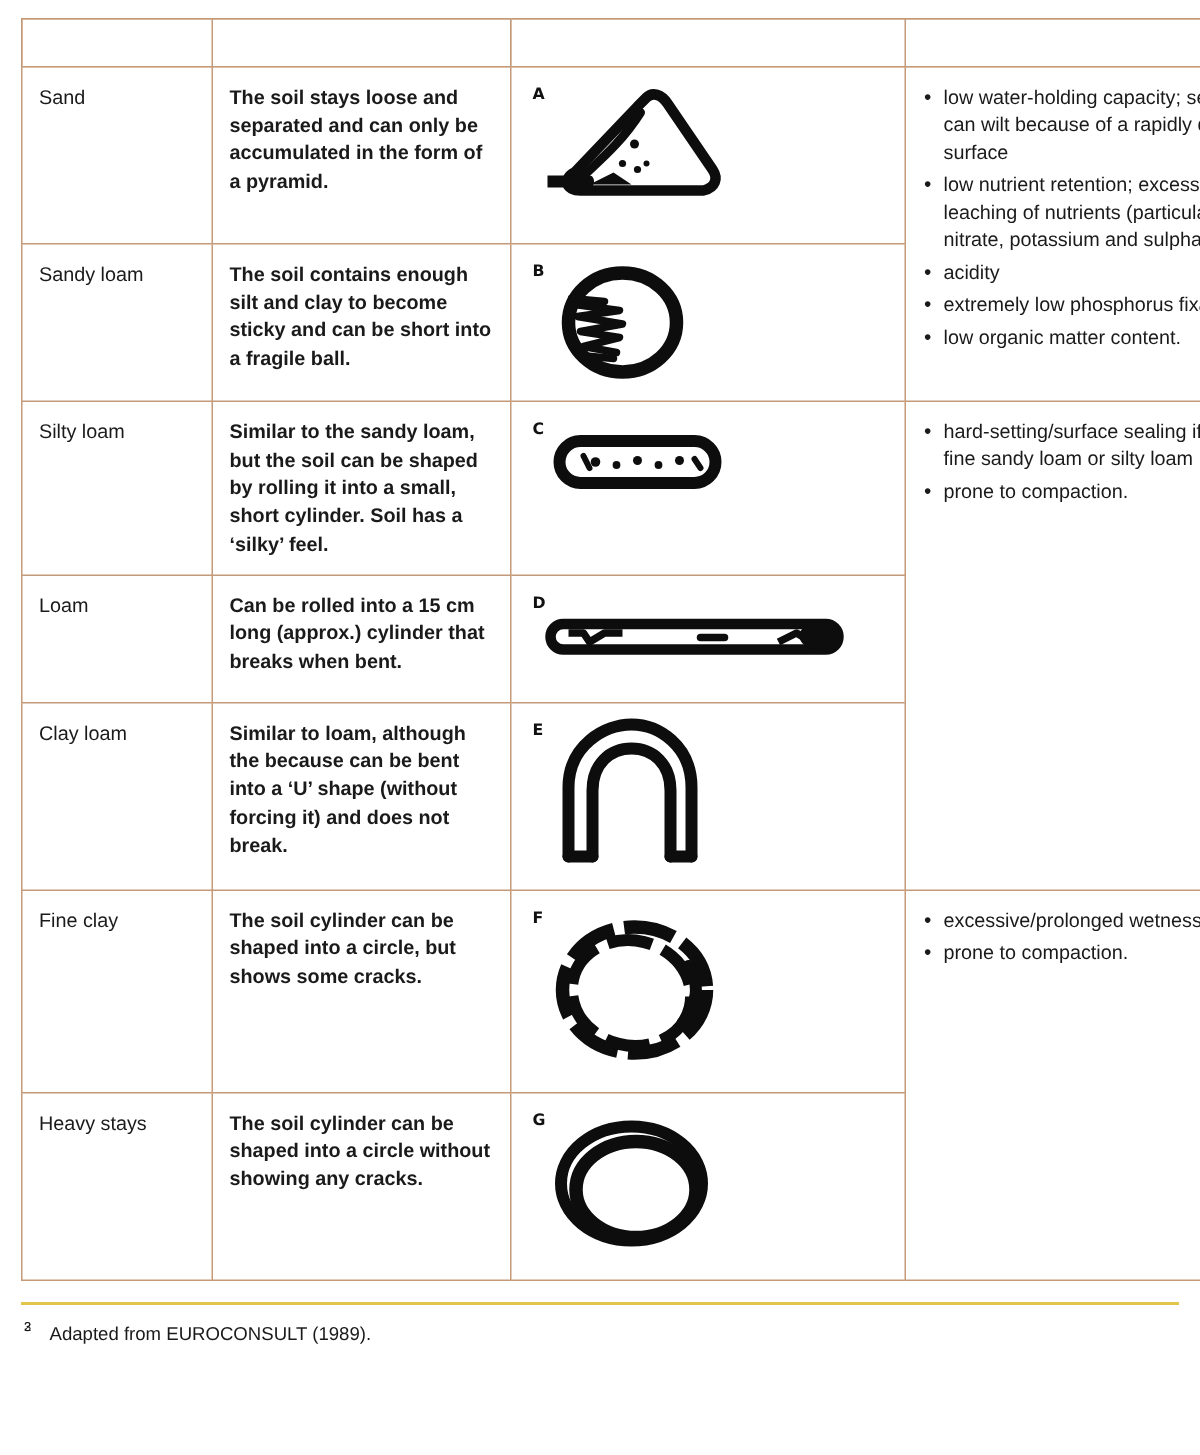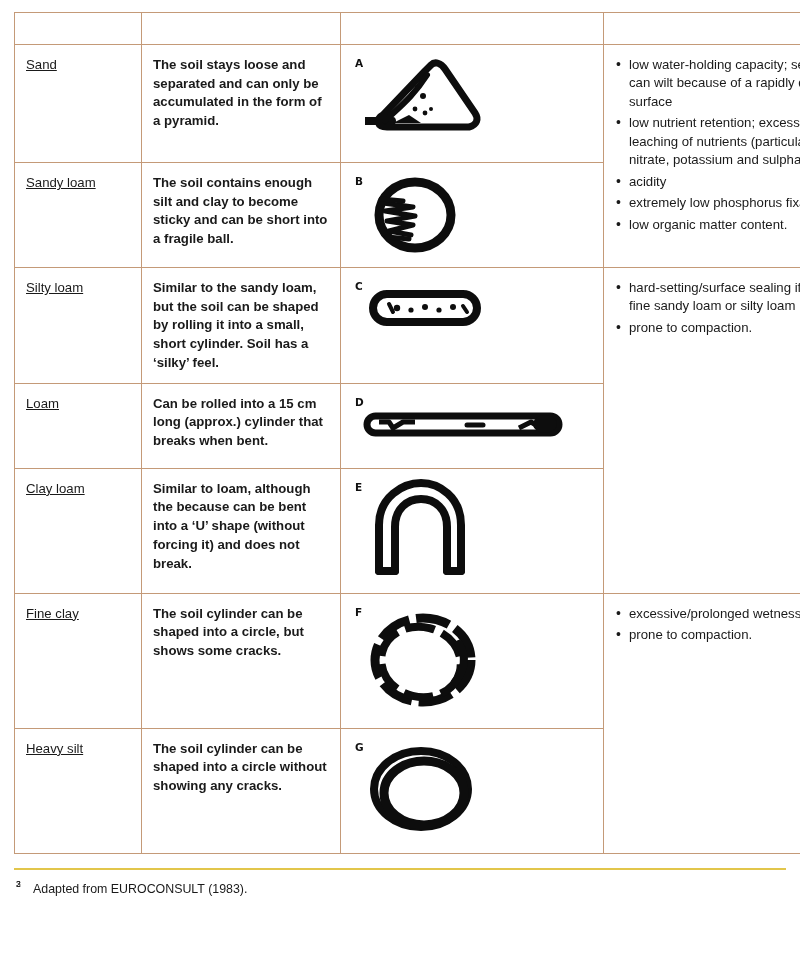--- a/index.html
+++ b/index.html
@@ -53,21 +53,20 @@
   thead th.th-texture { width: 106px; }
   thead th.th-desc    { width: 178px; }
   thead th.th-shape   { width: 242px; }
   thead th.th-cons    { width: 246px; }
 
   td.c-texture {
     width: 106px;
     padding: 11px 20px 10px 11px;
     font-size: 13.2px;
     line-height: 1.32;
-    text-decoration: underline;
   }
   td.c-desc {
     width: 178px;
     padding: 11px 8px 10px 11px;
     font-size: 13.2px;
     line-height: 1.42;
     font-weight: bold;
   }
   td.c-shape {
     width: 242px;
@@ -281,21 +280,21 @@
         </td>
         <td class="c-cons" rowspan="2">
           <ul class="cons-list">
             <li>excessive/prolonged wetness</li>
             <li>prone to compaction.</li>
           </ul>
         </td>
       </tr>
 
       <tr>
-        <td class="c-texture">Heavy silt</td>
+        <td class="c-texture">Heavy stays</td>
         <td class="c-desc">The soil cylinder can be shaped into a circle without showing any cracks.</td>
         <td class="c-shape">
           <div class="shape-wrap">
             <span class="shape-letter">G</span>
             <svg class="shape-svg" width="180" height="112" viewBox="0 0 180 112">
               <ellipse cx="58" cy="54" rx="47" ry="38" fill="none" stroke="#0d0d0d" stroke-width="8"></ellipse>
               <ellipse cx="61" cy="58" rx="40" ry="32" fill="none" stroke="#0d0d0d" stroke-width="9"></ellipse>
             </svg>
           </div>
         </td>
@@ -305,17 +304,17 @@
   </table>
 
   <div class="footrule"></div>
 
   <div class="footnotes">
     <div class="footnote">
       <span class="fn-mark">2</span>
     </div>
     <div class="footnote">
       <span class="fn-mark">3</span>
-      <span>Adapted from EUROCONSULT (1983).</span>
+      <span>Adapted from EUROCONSULT (1989).</span>
     </div>
   </div>
 
 </div>
 
 </body></html>

